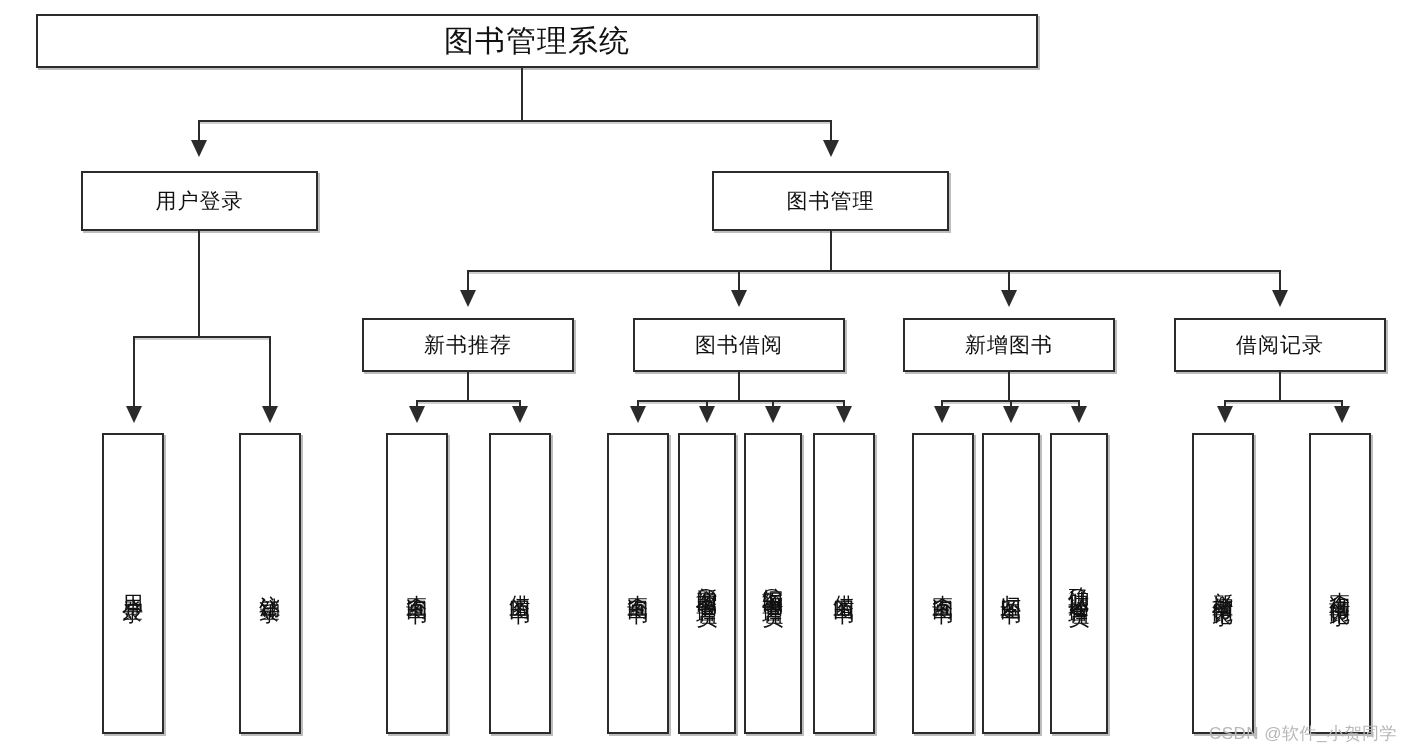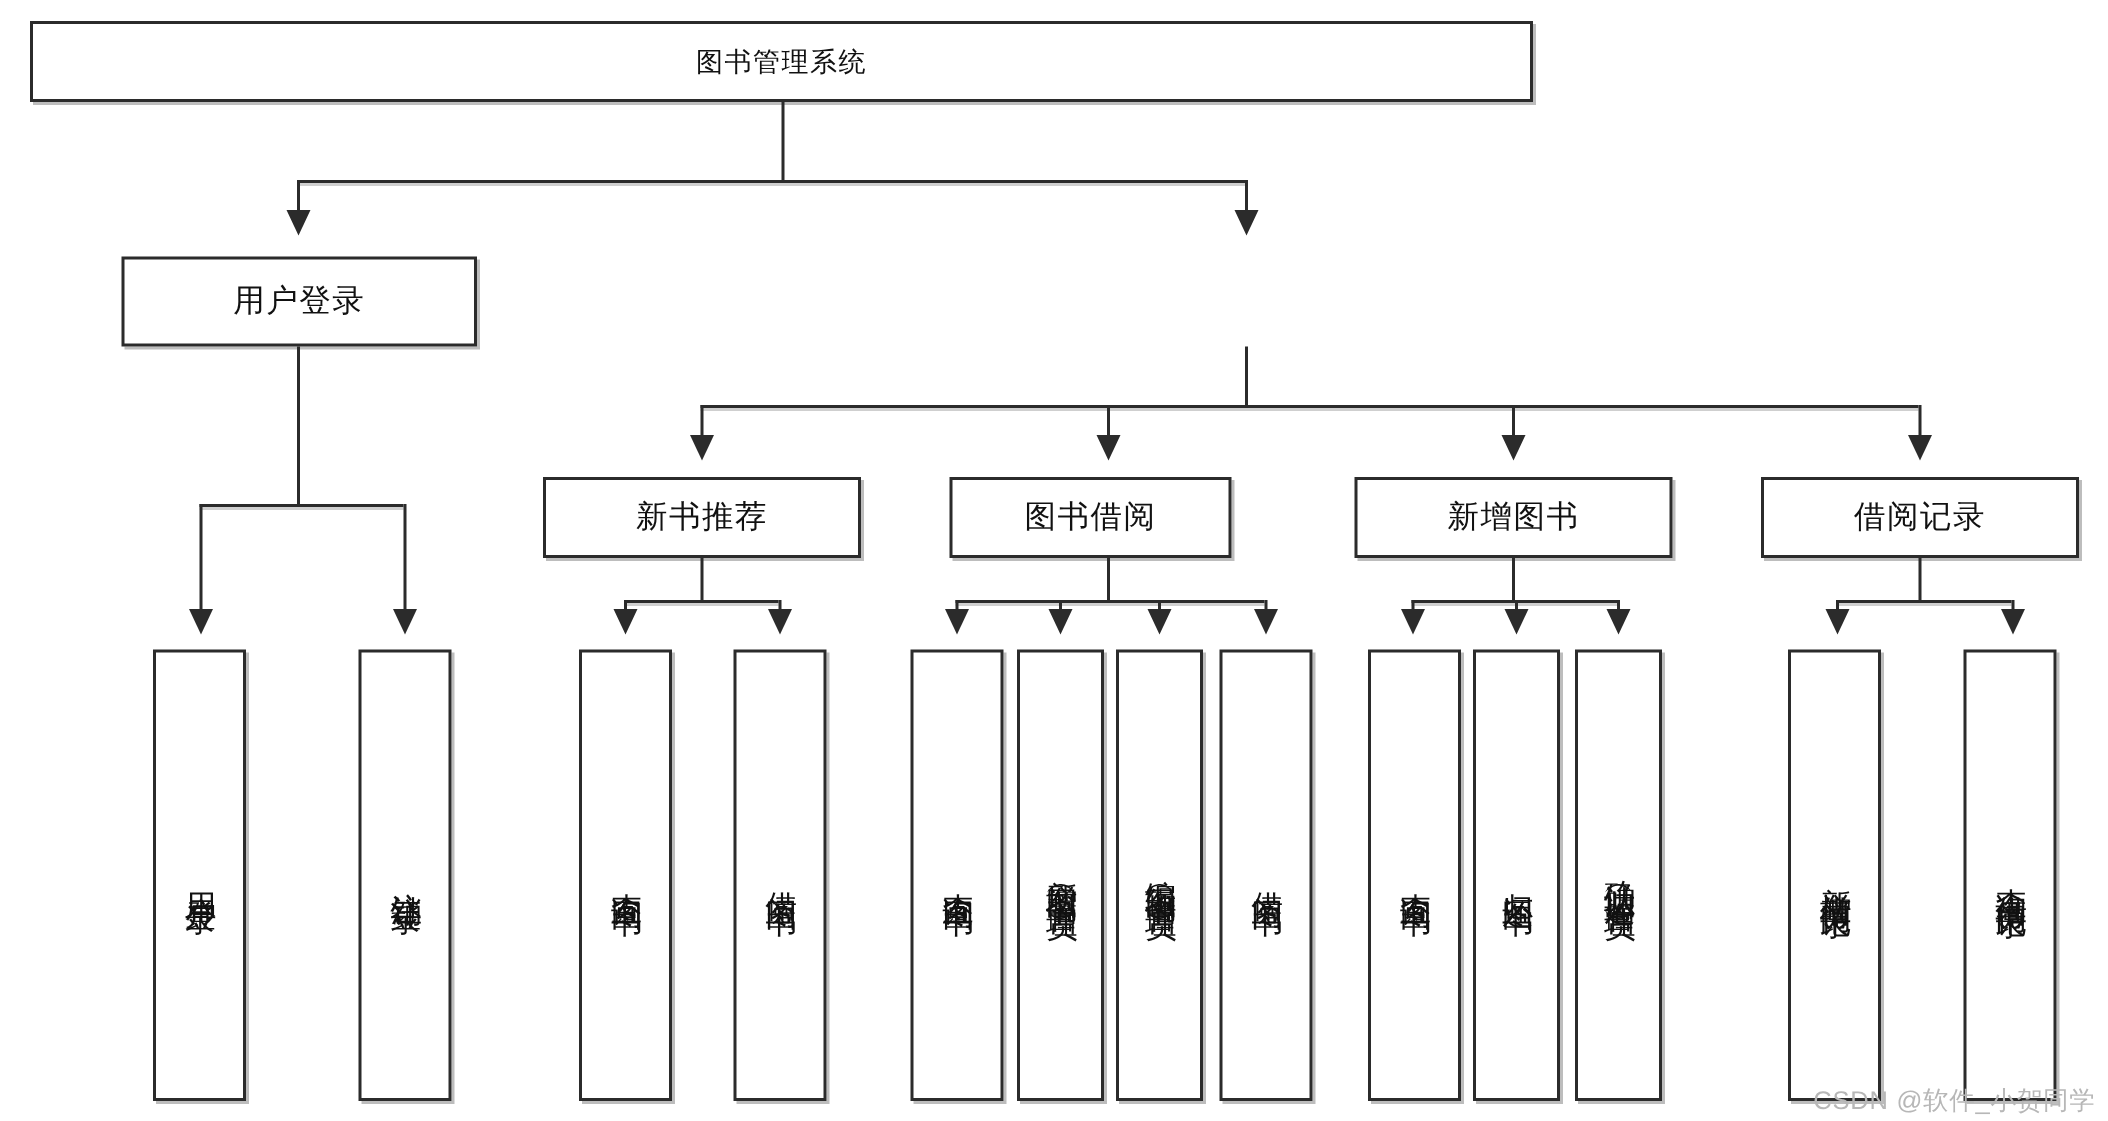--- a/index.html
+++ b/index.html
@@ -26,21 +26,22 @@
     justify-content:center;
     text-align:center;
     line-height:1.12;
   }
   .node.h{            
     writing-mode:horizontal-tb;
     font-size:21px;
     letter-spacing:1px;
   }
   .node.root{
-    font-size:18px;
+    font-size:30px;
+    margin-left:16px;
   }
   .node.v{            
     writing-mode:vertical-rl;
     text-orientation:upright;
     font-size:21px;
     letter-spacing:3px;
     padding:6px 0;
     align-items:center;
     justify-content:center;
   }
@@ -94,20 +95,23 @@
 
   <div class="hline" style="left:198px; top:120px; width:634px;"></div>
 
   <div class="vline" style="left:198px; top:120px; height:22px;"></div>
   <div class="arrow" style="left:191px; top:140px;"></div>
   <div class="vline" style="left:830px; top:120px; height:22px;"></div>
   <div class="arrow" style="left:823px; top:140px;"></div>
 
   <div class="node h" style="left:81px; top:171px; width:237px; height:60px;">
     <span class="lbl">用户登录</span>
+  </div>
+  <div class="node h" style="left:712px; top:171px; width:237px; height:60px;">
+    <span class="lbl">图书管理</span>
   </div>
 
   <div class="vline" style="left:198px; top:231px; height:105px;"></div>
   <div class="hline" style="left:133px; top:336px; width:136px;"></div>
   <div class="vline" style="left:133px; top:336px; height:72px;"></div>
   <div class="arrow" style="left:126px; top:406px;"></div>
   <div class="vline" style="left:269px; top:336px; height:72px;"></div>
   <div class="arrow" style="left:262px; top:406px;"></div>
 
   <div class="vline" style="left:830px; top:231px; height:39px;"></div>
@@ -117,21 +121,21 @@
   <div class="vline" style="left:738px; top:270px; height:22px;"></div>
   <div class="arrow" style="left:731px; top:290px;"></div>
   <div class="vline" style="left:1008px; top:270px; height:22px;"></div>
   <div class="arrow" style="left:1001px; top:290px;"></div>
   <div class="vline" style="left:1279px; top:270px; height:22px;"></div>
   <div class="arrow" style="left:1272px; top:290px;"></div>
 
   <div class="node h" style="left:362px; top:318px; width:212px; height:54px;">
     <span class="lbl">新书推荐</span>
   </div>
-  <div class="node h" style="left:633px; top:318px; width:188px; height:54px;">
+  <div class="node h" style="left:633px; top:318px; width:212px; height:54px;">
     <span class="lbl">图书借阅</span>
   </div>
   <div class="node h" style="left:903px; top:318px; width:212px; height:54px;">
     <span class="lbl">新增图书</span>
   </div>
   <div class="node h" style="left:1174px; top:318px; width:212px; height:54px;">
     <span class="lbl">借阅记录</span>
   </div>
 
   <div class="vline" style="left:467px; top:372px; height:28px;"></div>

